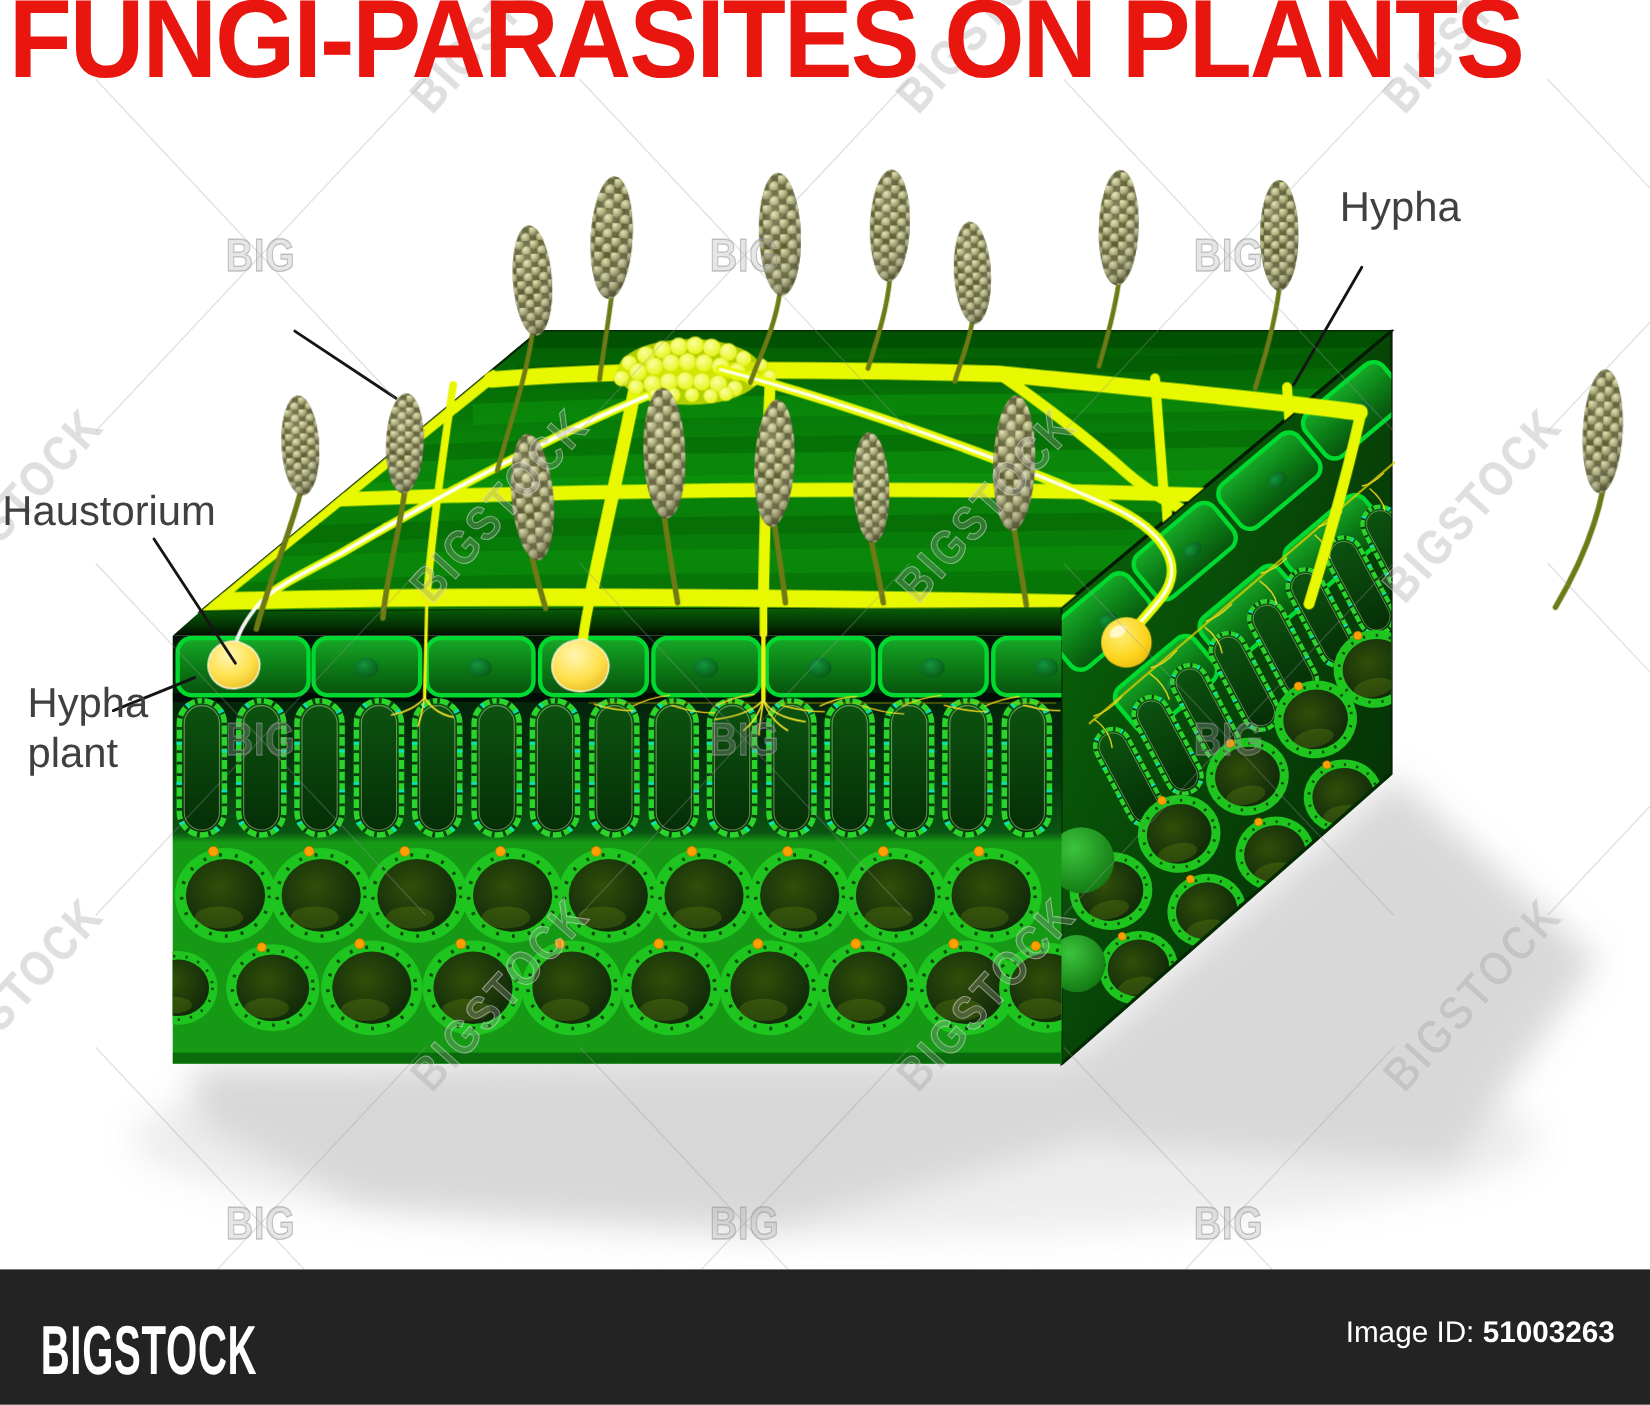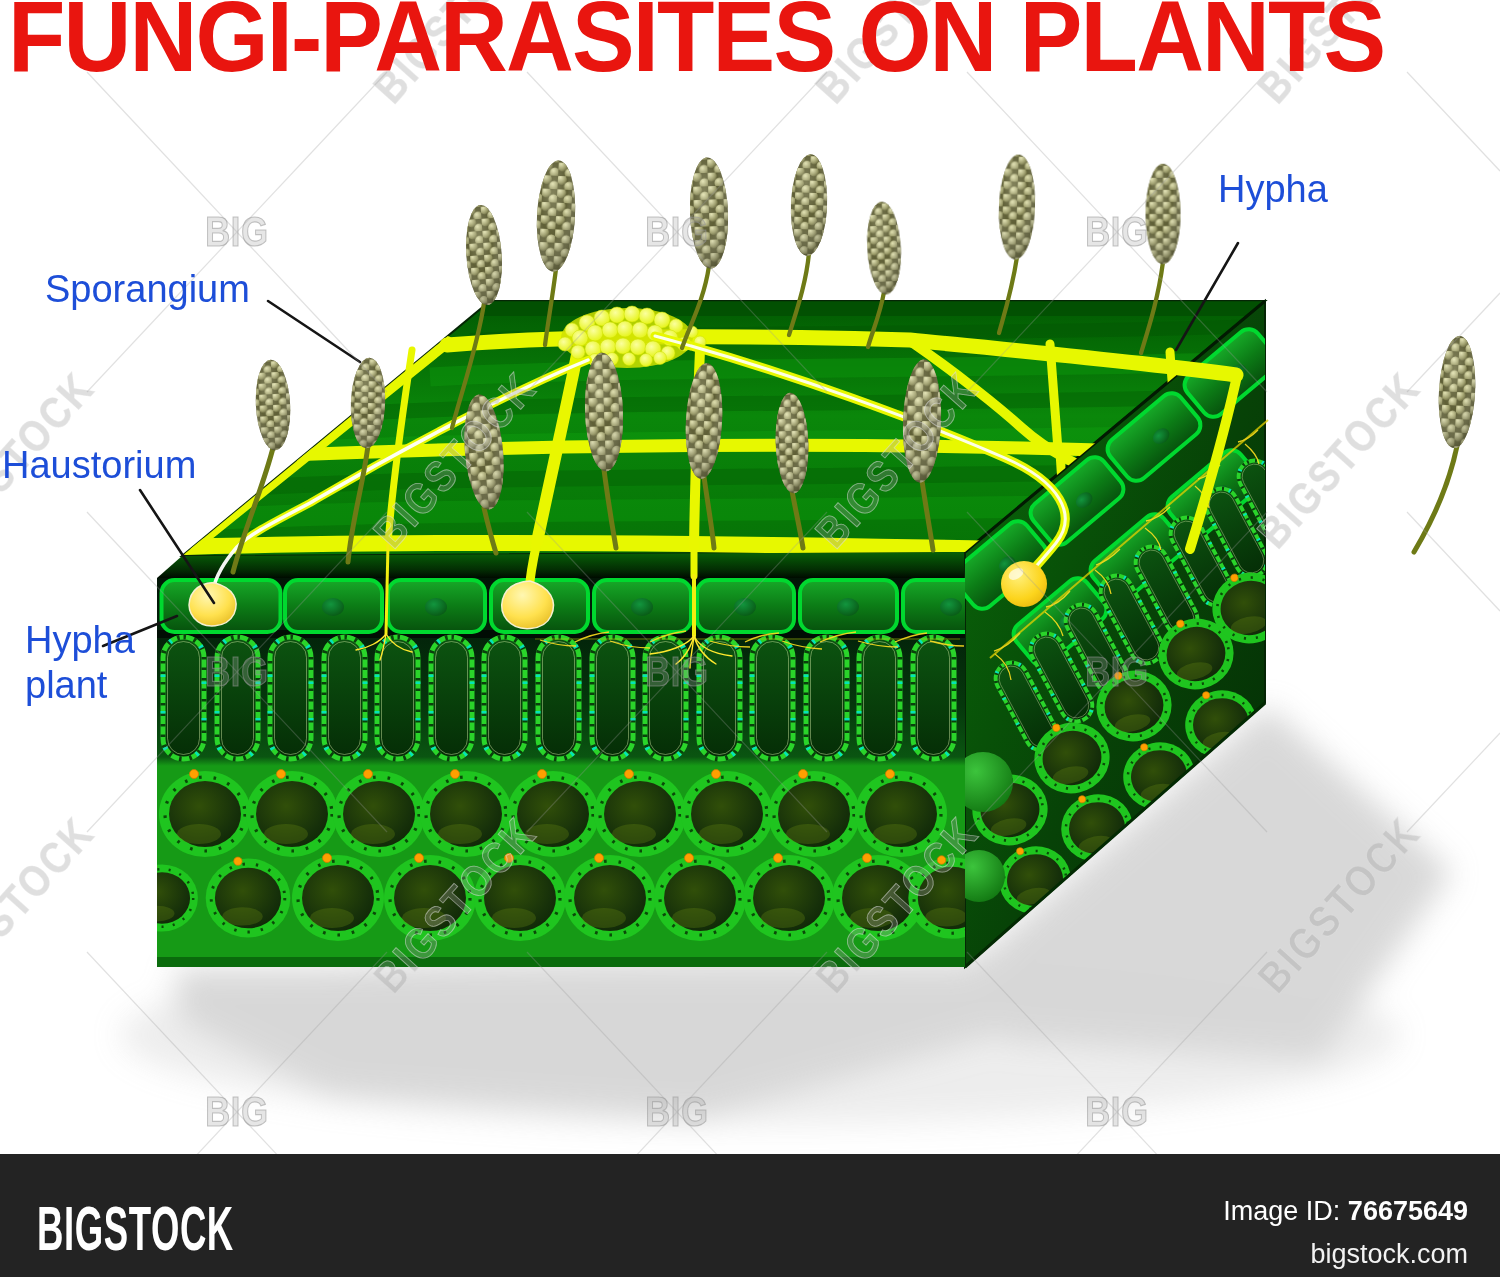--- a/index.html
+++ b/index.html
@@ -13,21 +13,21 @@
           font-size:42px;font-weight:bold;letter-spacing:1px;color:rgba(165,165,165,.28);
           -webkit-text-stroke:1.2px rgba(150,150,150,.55);white-space:nowrap;}
   .wm-stock{position:absolute;transform:translate(-50%,-50%) rotate(-48deg) scaleX(.85);
           font-size:44px;font-weight:bold;letter-spacing:3px;color:rgba(150,150,150,.30);
           -webkit-text-stroke:.9px rgba(225,225,225,.55);white-space:nowrap;}
   
   .txt-layer{position:absolute;left:0;top:0;width:1492px;height:1154px;z-index:3;pointer-events:none;}
   .page-title{position:absolute;left:8px;top:-14px;height:100px;line-height:100px;
           font-size:101px;font-weight:bold;letter-spacing:-2px;color:#e9150f;
           transform:scaleX(.93);transform-origin:left top;white-space:nowrap;}
-  .lbl{position:absolute;font-size:38px;color:#1d4ed8;white-space:nowrap;}
+  .lbl{position:absolute;font-size:38px;color:#404040;white-space:nowrap;}
   .lbl-sporangium{left:45px;top:268px;}
   .lbl-hypha{left:1218px;top:168px;}
   .lbl-haustorium{left:2px;top:444px;}
   .lbl-cellplant{left:25px;top:618px;line-height:45px;}
   
   .footer{position:absolute;left:0;top:1154px;width:1500px;height:123px;background:#232323;z-index:5;}
   .footer-brand{position:absolute;left:37px;top:1192px;font-size:63px;font-weight:bold;color:#ffffff;
           letter-spacing:1px;transform:scaleX(.58);transform-origin:left top;z-index:6;}
   .footer-right{position:absolute;right:32px;top:1190px;text-align:right;color:#ffffff;z-index:6;
           font-size:27px;line-height:43px;}
@@ -474,29 +474,27 @@
   <span class="wm-stock" style="left:897px;top:460px">BIGSTOCK</span>
   <span class="wm-stock" style="left:1339px;top:460px">BIGSTOCK</span>
   <span class="wm-stock" style="left:13px;top:905px">BIGSTOCK</span>
   <span class="wm-stock" style="left:455px;top:905px">BIGSTOCK</span>
   <span class="wm-stock" style="left:897px;top:905px">BIGSTOCK</span>
   <span class="wm-stock" style="left:1339px;top:905px">BIGSTOCK</span>
 </div>
 
 <div class="txt-layer">
   <div class="page-title">FUNGI-PARASITES ON PLANTS</div>
-  <div class="lbl lbl-sporangium">Sporangium</div>
   <div class="lbl lbl-hypha">Hypha</div>
   <div class="lbl lbl-haustorium">Haustorium</div>
   <div class="lbl lbl-cellplant">
     <div>Hypha</div>
     <div>plant</div>
   </div>
 </div>
 
 <div class="footer"></div>
 <div class="footer-brand">BIGSTOCK</div>
 <div class="footer-right">
-  <div><span>Image ID:</span> <span class="idnum">76675649</span></div>
-  <div class="site">bigstock.com</div>
+  <div><span>Image ID:</span> <span class="idnum">51003263</span></div>
 </div>
 
 </div>
 
 </body></html>

